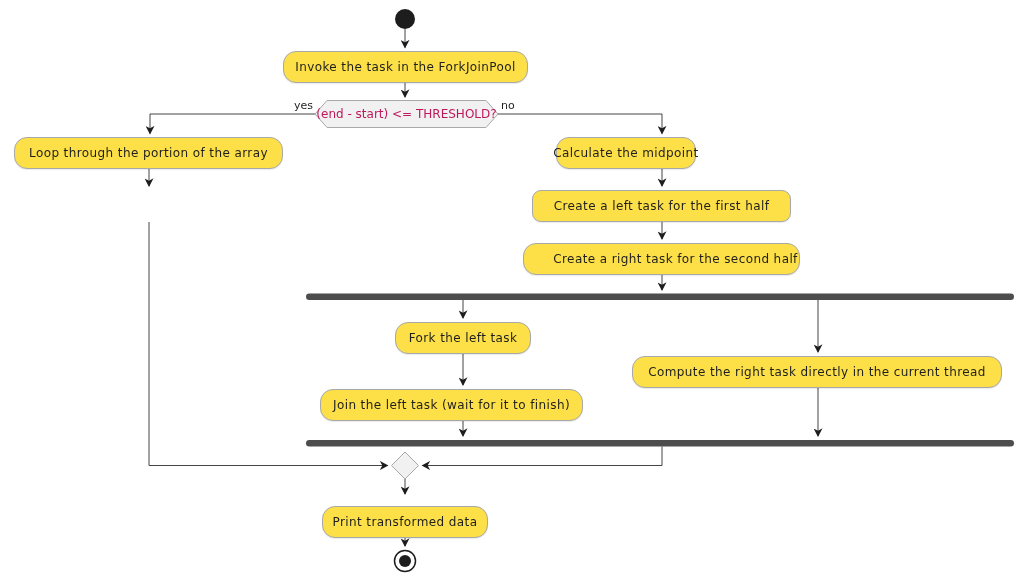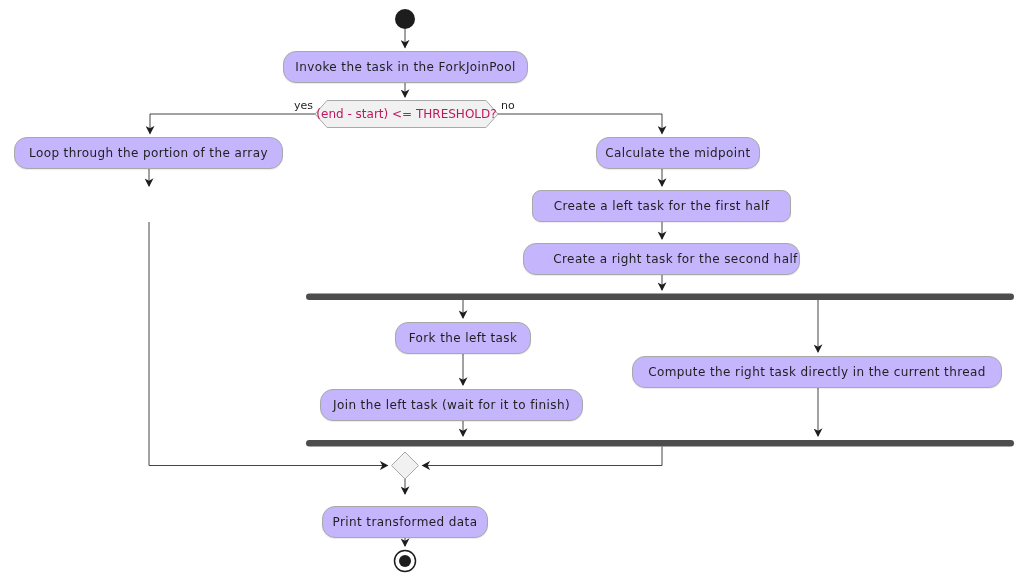--- a/index.html
+++ b/index.html
@@ -19,21 +19,21 @@
     position: absolute;
     left: 0;
     top: 0;
     width: 1025px;
     height: 583px;
   }
   .activity {
     position: absolute;
     height: 32px;
     box-sizing: border-box;
-    background: #c4b5fd;
+    background: #fde047;
     border: 1px solid #a8a8a8;
     border-radius: 13px;
     display: flex;
     align-items: center;
     justify-content: center;
     font-size: 12px;
     letter-spacing: 0.4px;
     color: #1f1f1f;
     white-space: nowrap;
     box-shadow: 0 1px 1px rgba(0,0,0,0.08);
@@ -107,21 +107,21 @@
 
     <circle cx="405" cy="561" r="10.5" fill="#ffffff" stroke="#1d1d1d" stroke-width="1.5"></circle>
     <circle cx="405" cy="561" r="6" fill="#1d1d1d"></circle>
   </svg>
 
   <div class="activity" style="left:283px; top:51px;  width:245px;">Invoke the task in the ForkJoinPool</div>
 
   <div class="activity" style="left:14px;  top:137px; width:269px;">Loop through the portion of the array</div>
 
 
-  <div class="activity" style="left:596px; top:137px; width:164px;">Calculate the midpoint</div>
+  <div class="activity" style="left:556px; top:137px; width:140px;">Calculate the midpoint</div>
 
   <div class="activity" style="left:532px; top:190px; width:259px;border-radius:9px;">Create a left task for the first half</div>
 
   <div class="activity" style="left:523px; top:243px; width:277px;padding-left:28px;">Create a right task for the second half</div>
 
   <div class="activity" style="left:395px; top:322px; width:136px;">Fork the left task</div>
 
   <div class="activity" style="left:320px; top:389px; width:263px;">Join the left task (wait for it to finish)</div>
 
   <div class="activity" style="left:632px; top:356px; width:370px;">Compute the right task directly in the current thread</div>

